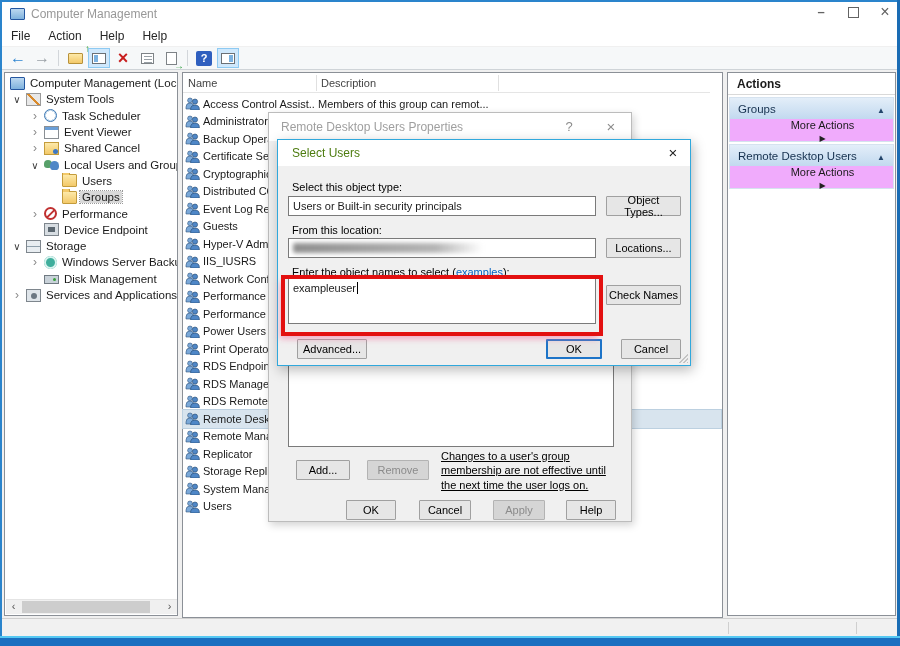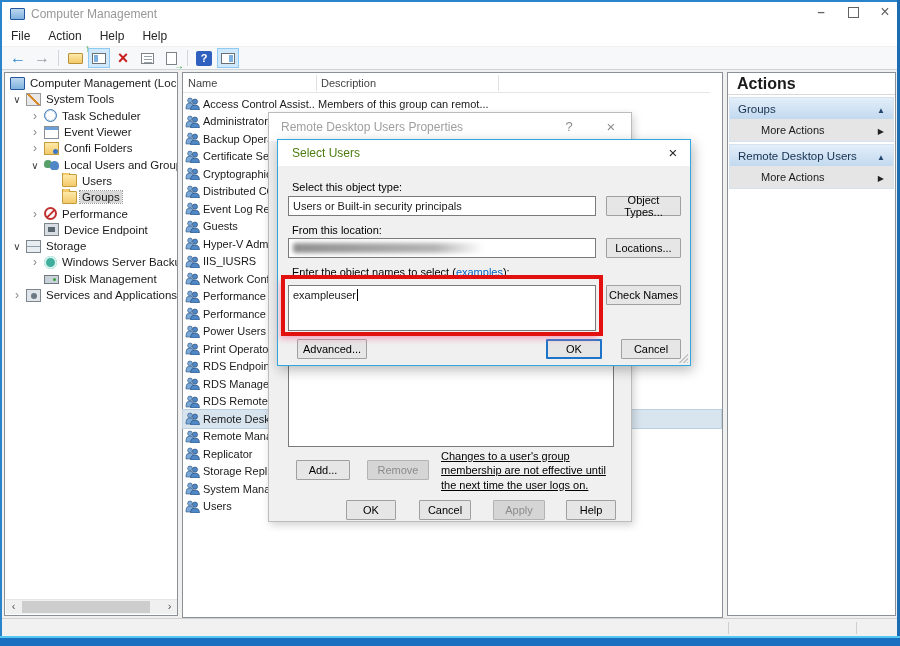--- a/index.html
+++ b/index.html
@@ -96,25 +96,25 @@
   .lh-name { left:0; width:133px; } .lh-desc { left:133px; width:182px; }
   .lh-sep { position:absolute; top:2px; width:1px; height:16px; background:#e0e0e0; }
   .list-rows { position:absolute; left:0; top:22px; right:1px; }
   .lrow { display:flex; align-items:center; height:17.5px; overflow:hidden; }
   .lrow.selected { background:#d8e4ee; outline:1px solid #bcd0e0; }
   .licon { width:16px; margin-left:2px; flex:none; display:flex; }
   .lname { width:114px; flex:none; white-space:nowrap; overflow:hidden; padding-left:2px; }
   .ldesc { flex:1; white-space:nowrap; overflow:hidden; padding-left:3px; }
 
   
-  .actions-title { height:22px; line-height:22px; font-weight:bold; font-size:16px; padding-left:9px; border-bottom:1px solid #d9d9d9; }
+  .actions-title { height:22px; line-height:22px; font-weight:bold; font-size:12px; padding-left:9px; border-bottom:1px solid #d9d9d9; }
   .asec { margin:2px 1px 0 1px; border:1px solid #d5e2ef; }
   .asec-h { height:21px; display:flex; align-items:center; justify-content:space-between; padding:0 8px; background:linear-gradient(#e3eef9,#c2d9ef); color:#15304e; font-size:11.5px; }
   .asec-h .up-arrow::before { content:"▲"; font-size:8px; color:#23456b; }
-  .asec-row { height:22px; display:flex; align-items:center; justify-content:space-between; padding:0 9px 0 31px; background:#e5e5e5; }
+  .asec-row { height:22px; display:flex; align-items:center; justify-content:space-between; padding:0 9px 0 31px; background:#f0abfc;flex-direction:column; }
   .asec-row .right-arrow::before { content:"▶"; font-size:8px; color:#222; }
 
   
   .statusbar { left:2px; top:618px; width:895px; height:18px; background:#f1f1f1; border-top:1px solid #d0d0d0; }
   .sb-sep { position:absolute; top:3px; width:1px; height:12px; background:#cfcfcf; }
 
   
   .dlg { position:absolute; background:#f0f0f0; }
   .dlg-props { left:268px; top:112px; width:364px; height:410px; border:1px solid #bcbcbc; box-shadow:2px 3px 8px rgba(0,0,0,.18); z-index:10; }
   .props-titlebar { height:28px; background:#fff; display:flex; align-items:center; }
@@ -130,21 +130,21 @@
   .btn.default { border:2px solid #1d74c8; }
 
   .dlg-select { left:277px; top:139px; width:414px; height:227px; border:1px solid #30a8dc; box-shadow:2px 4px 12px rgba(0,0,0,.28); z-index:20; }
   .sel-titlebar { height:26px; background:#fff; display:flex; align-items:center; justify-content:space-between; }
   .sel-title { font-size:12px; color:#4d7c0f; padding-left:14px; }
   .sel-close { width:34px; height:26px; text-align:center; line-height:26px; color:#222; font-size:15px; }
   .sel-close::before { content:"×"; }
   .sel-label { position:absolute; left:14px; font-size:11px; color:#000; }
   .field { position:absolute; left:10px; width:308px; height:20px; background:#fff; border:1px solid #7a7a7a; font-size:11px; display:flex; align-items:center; padding:0 4px; overflow:hidden; }
   .blur-blob { width:190px; height:10px; border-radius:2px; background:linear-gradient(90deg,#8f8f8f,#b5b5b5 75%,rgba(181,181,181,0)); filter:blur(2px); }
-  .names-box { position:absolute; left:10px; top:145px; width:308px; height:46px; background:#fff; border:1px solid #7a7a7a; padding:3px 4px; font-size:11px; }
+  .names-box { position:absolute; left:10px; top:138px; width:308px; height:46px; background:#fff; border:1px solid #7a7a7a; padding:3px 4px; font-size:11px; }
   .caret { display:inline-block; width:1px; height:12px; background:#000; margin-left:1px; vertical-align:-2px; }
   .red-annot { position:absolute; left:3px; top:135px; width:322px; height:61px; border:4px solid #e31010; z-index:5; pointer-events:none; box-shadow:-3px 5px 6px -2px rgba(244,114,160,.55); }
   .link { color:#0563c1; text-decoration:underline; }
   .grip { position:absolute; right:2px; bottom:2px; width:10px; height:10px; background:linear-gradient(135deg,transparent 0 55%,#c4c4c4 55% 62%,transparent 62% 75%,#c4c4c4 75% 82%,transparent 82% 93%,#c4c4c4 93%); }
 </style>
 </head>
 <body>
 
 <div>
   <div class="abs edge-top"></div>
@@ -219,21 +219,21 @@
           <span class="tlabel">Task Scheduler</span>
         </div>
         <div class="trow" style="padding-left: 22px;">
           <span class="texp collapsed"></span>
           <span class="node-icon ic-eventviewer"></span>
           <span class="tlabel">Event Viewer</span>
         </div>
         <div class="trow" style="padding-left: 22px;">
           <span class="texp collapsed"></span>
           <span class="node-icon ic-sharedfolder"></span>
-          <span class="tlabel">Confi Folders</span>
+          <span class="tlabel">Shared Cancel</span>
         </div>
         <div class="trow" style="padding-left: 22px;">
           <span class="texp expanded"></span>
           <span class="node-icon ic-usersgroups"></span>
           <span class="tlabel">Local Users and Groups</span>
         </div>
         <div class="trow" style="padding-left: 40px;">
           <span class="texp"></span>
           <span class="node-icon ic-folder"></span>
           <span class="tlabel">Users</span>

